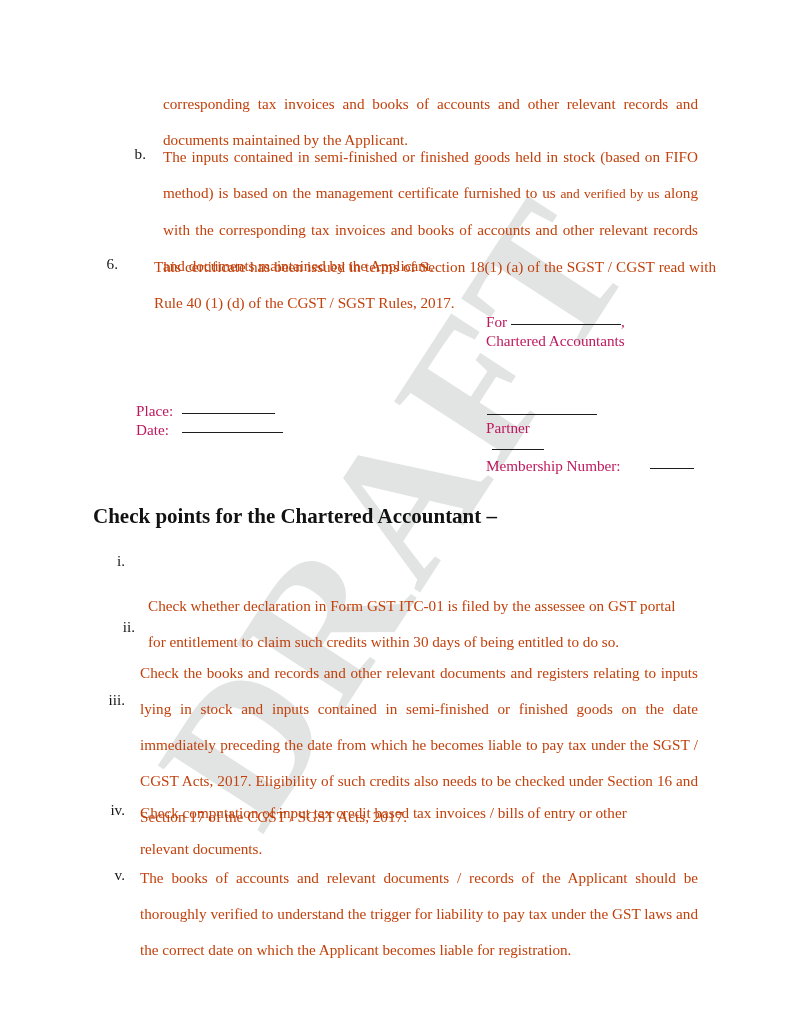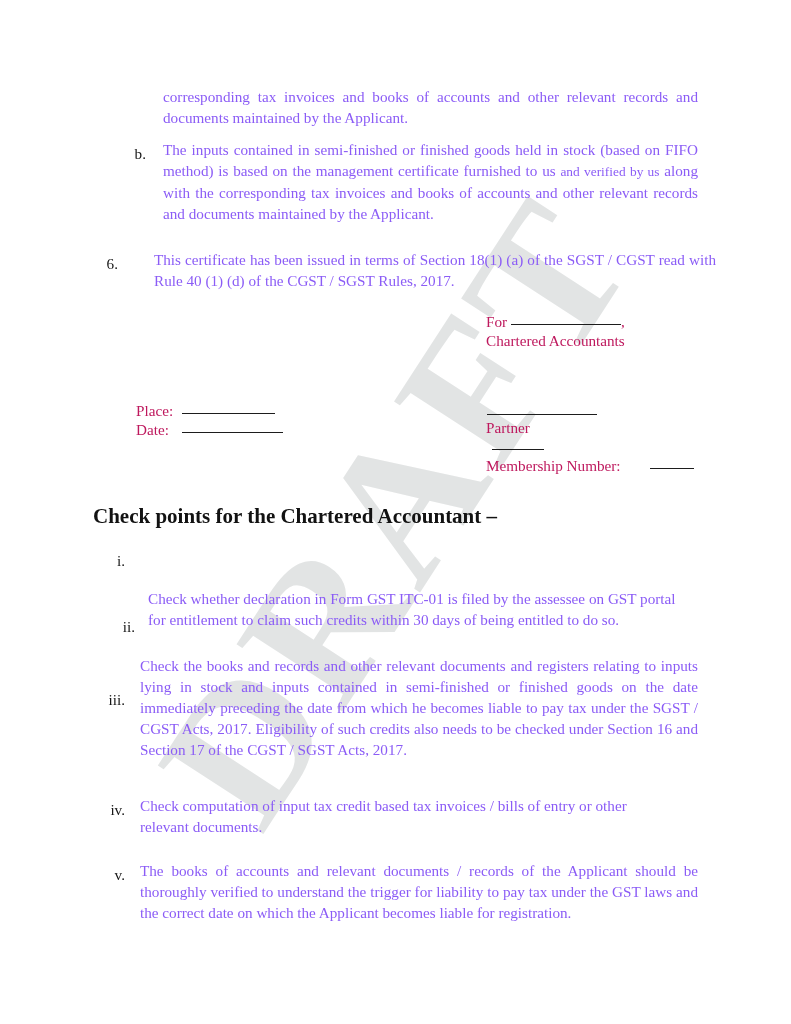--- a/index.html
+++ b/index.html
@@ -56,23 +56,23 @@
   .marker {
     position: absolute;
     font-size: 15.2px;
     line-height: 29.5px;
     text-align: right;
     color: #171717;
   }
   .body-txt {
     position: absolute;
     font-size: 15.2px;
-    line-height: 21px;
+    line-height: 36px;
     text-align: justify;
-    color: #8b5cf6;
+    color: #c2410c;
   }
   .body-txt.left { text-align: left; }
 
   .thin {
     font-family: Liberation Serif, serif;
     font-size: 13.4px;
   }
 
   .heading-bold {
     position: absolute;

